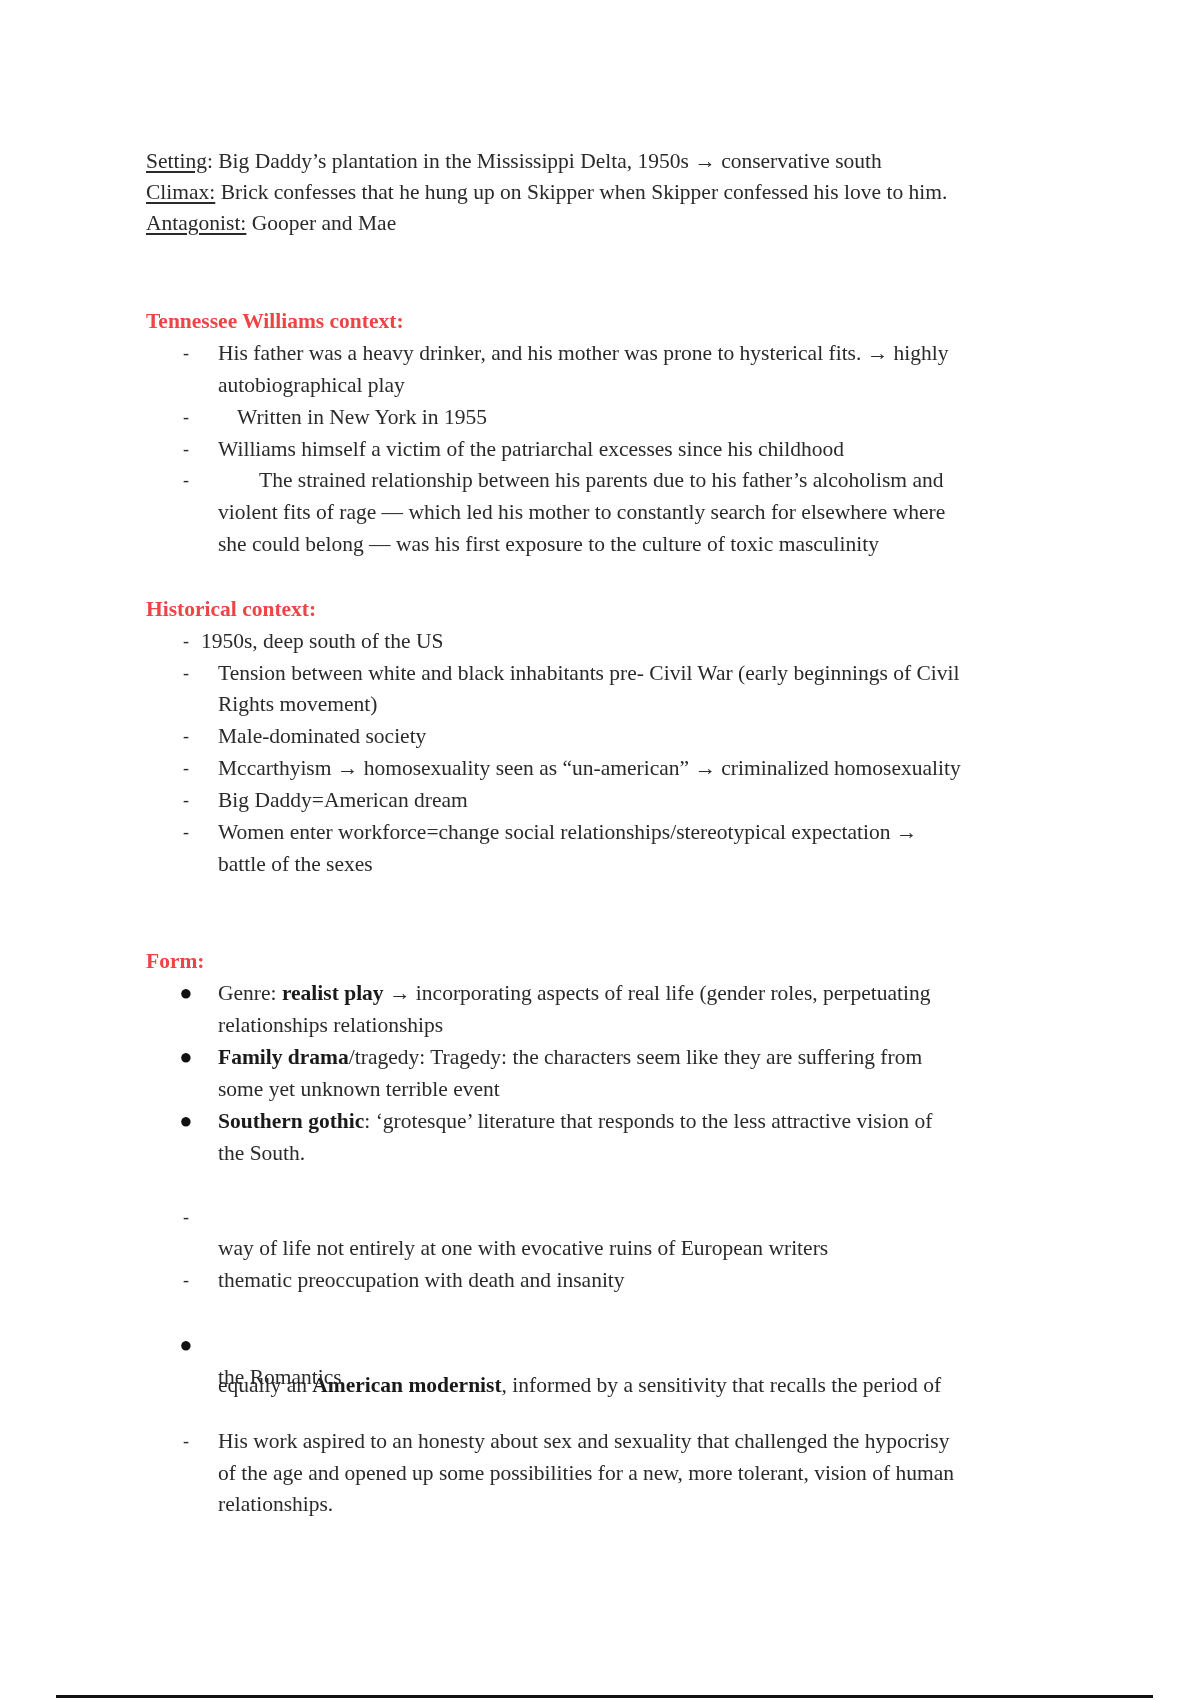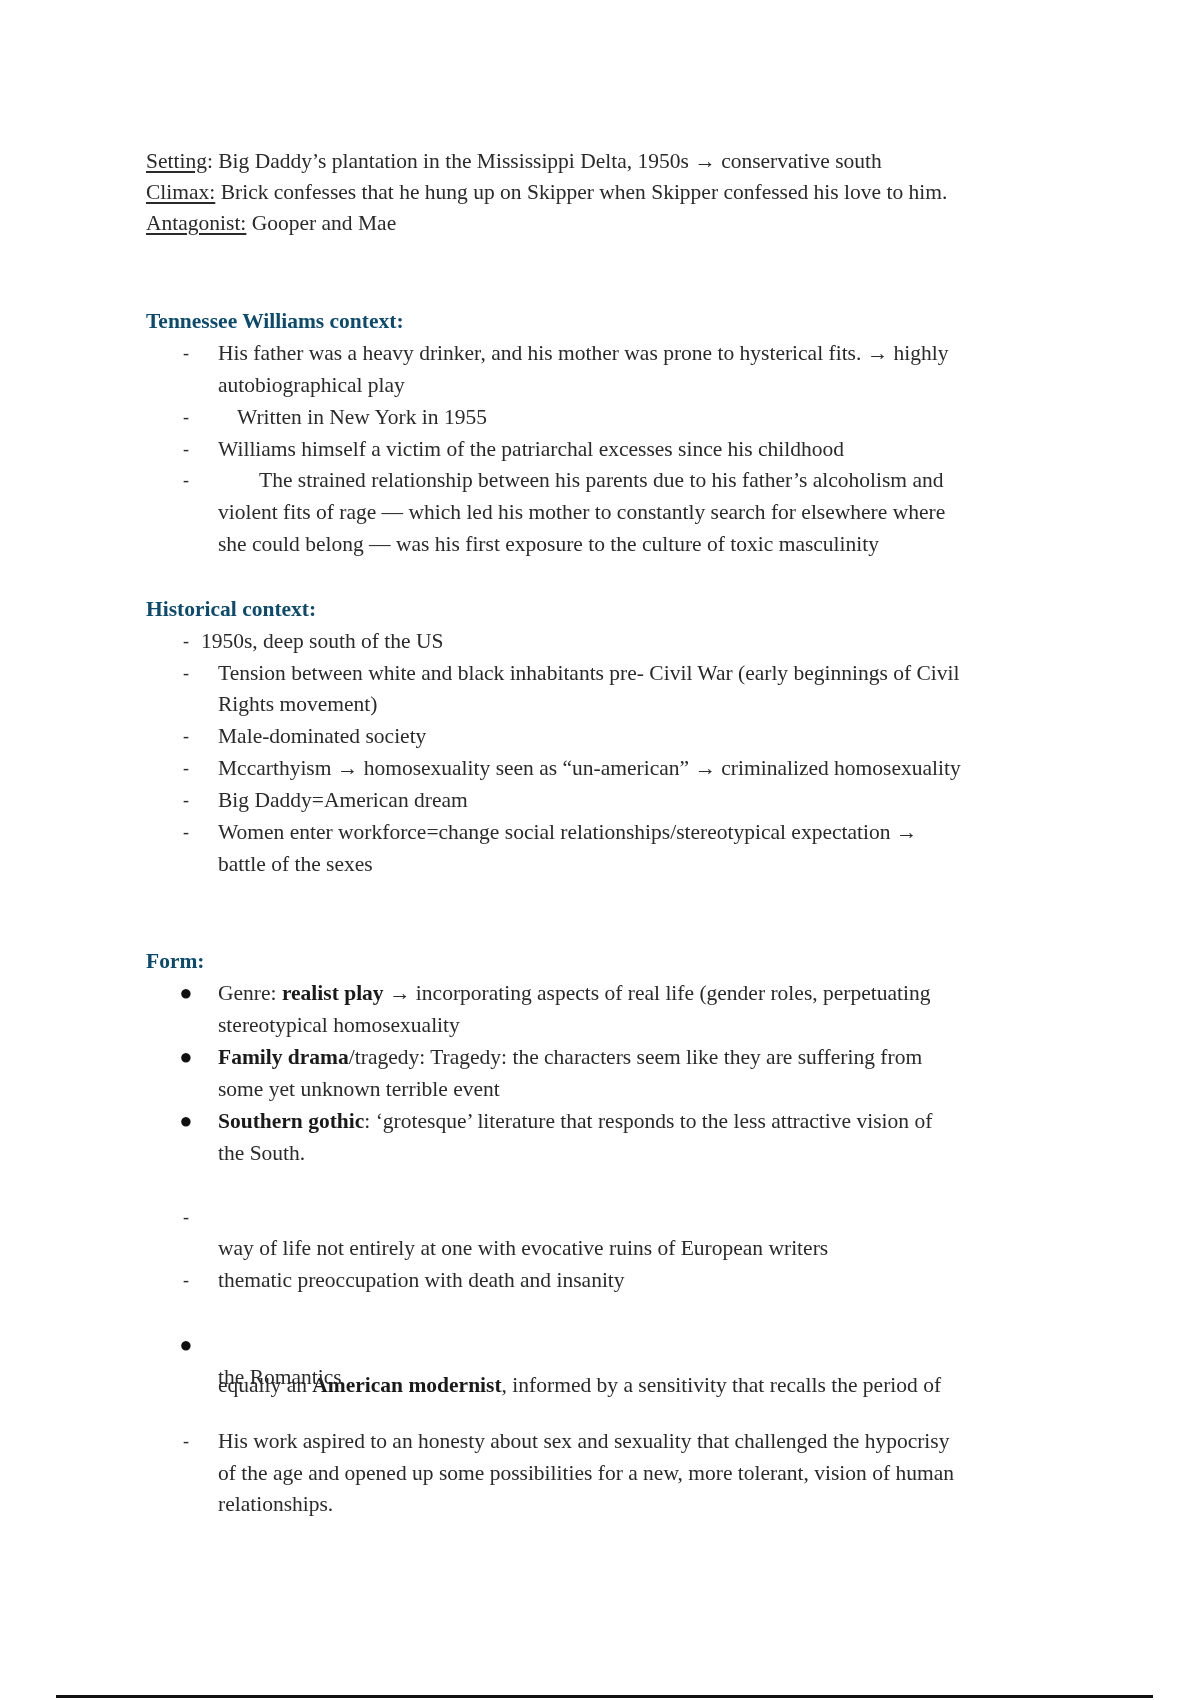--- a/index.html
+++ b/index.html
@@ -5,21 +5,21 @@
   html, body { margin: 0; padding: 0; background: #ffffff; }
   body {
     width: 1200px; height: 1700px; position: relative; overflow: hidden;
     font-family: "Liberation Serif", "DejaVu Serif", serif;
     color: #2a2a2a;
     font-size: 21.5px;
   }
   .page { position: absolute; left: 0; top: 0; width: 1200px; height: 1700px; }
   .line { position: absolute; white-space: nowrap; line-height: 30px; }
   .u { text-decoration: underline; text-underline-offset: 3px; }
-  .h { font-weight: bold; color: #0c4a6e; }
+  .h { font-weight: bold; color: #ef4444; }
   .b { font-weight: bold; color: #1a1a1a; }
   .marker { position: absolute; width: 20px; text-align: center; line-height: 30px; }
   .dash-marker { font-size: 18px; }
   .dot-marker { font-size: 22px; color: #111; }
   .footer-rule { position: absolute; left: 56px; top: 1695px; width: 1097px; height: 3px; background: #111; }
 </style>
 </head>
 <body>
 
 <div class="page">
@@ -72,21 +72,21 @@
   <span class="marker dash-marker" style="left:176px; top:817px;">-</span>
   <div class="line" style="left:218px; top:817px;">Women enter workforce=change social relationships/stereotypical expectation →</div>
   <div class="line" style="left:218px; top:849px;">battle of the sexes</div>
 
   <div class="line h" style="left:146px; top:946px;">Form:</div>
 
   <span class="marker dot-marker" style="left:176px; top:978px;">●</span>
   <div class="line" style="left:218px; top:978px;">
     <span>Genre: </span><span class="b">realist play</span><span> → incorporating aspects of real life (gender roles, perpetuating</span>
   </div>
-  <div class="line" style="left:218px; top:1010px;">stereotypical homosexuality</div>
+  <div class="line" style="left:218px; top:1010px;">relationships relationships</div>
 
   <span class="marker dot-marker" style="left:176px; top:1042px;">●</span>
   <div class="line" style="left:218px; top:1042px;">
     <span class="b">Family drama</span><span>/tragedy: Tragedy: the characters seem like they are suffering from</span>
   </div>
   <div class="line" style="left:218px; top:1074px;">some yet unknown terrible event</div>
 
   <span class="marker dot-marker" style="left:176px; top:1106px;">●</span>
   <div class="line" style="left:218px; top:1106px;">
     <span class="b">Southern gothic</span><span>: ‘grotesque’ literature that responds to the less attractive vision of</span>

